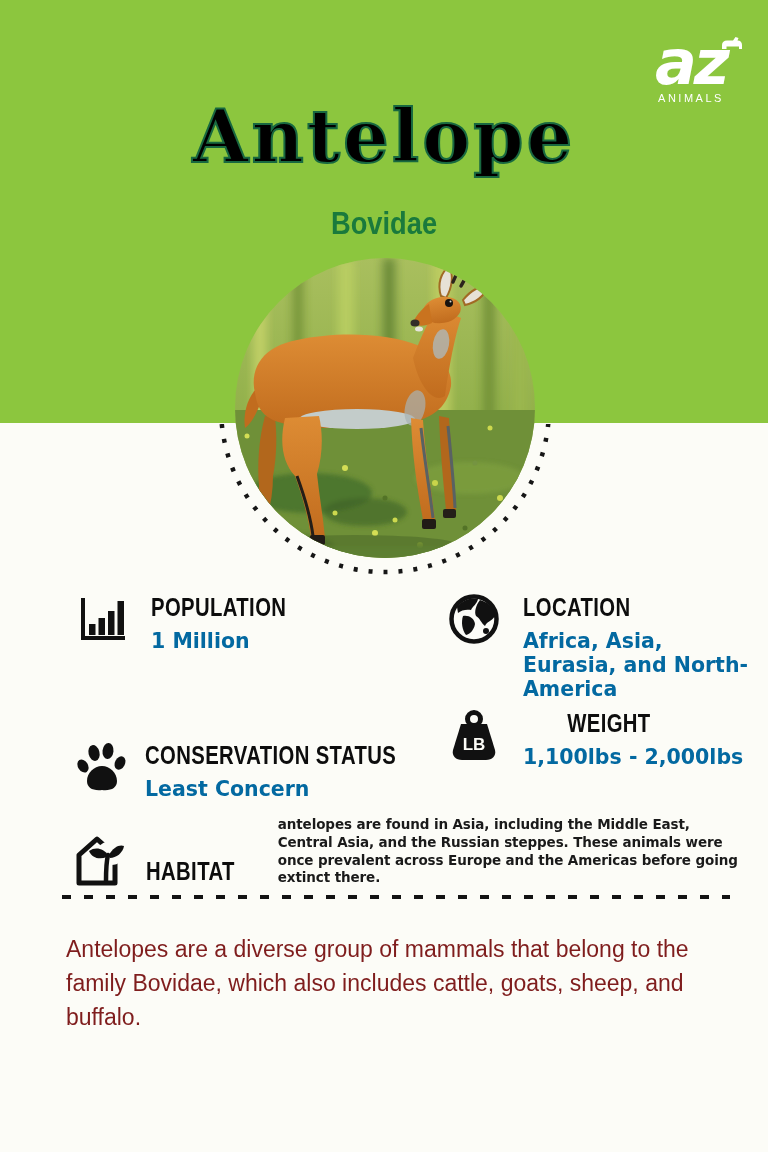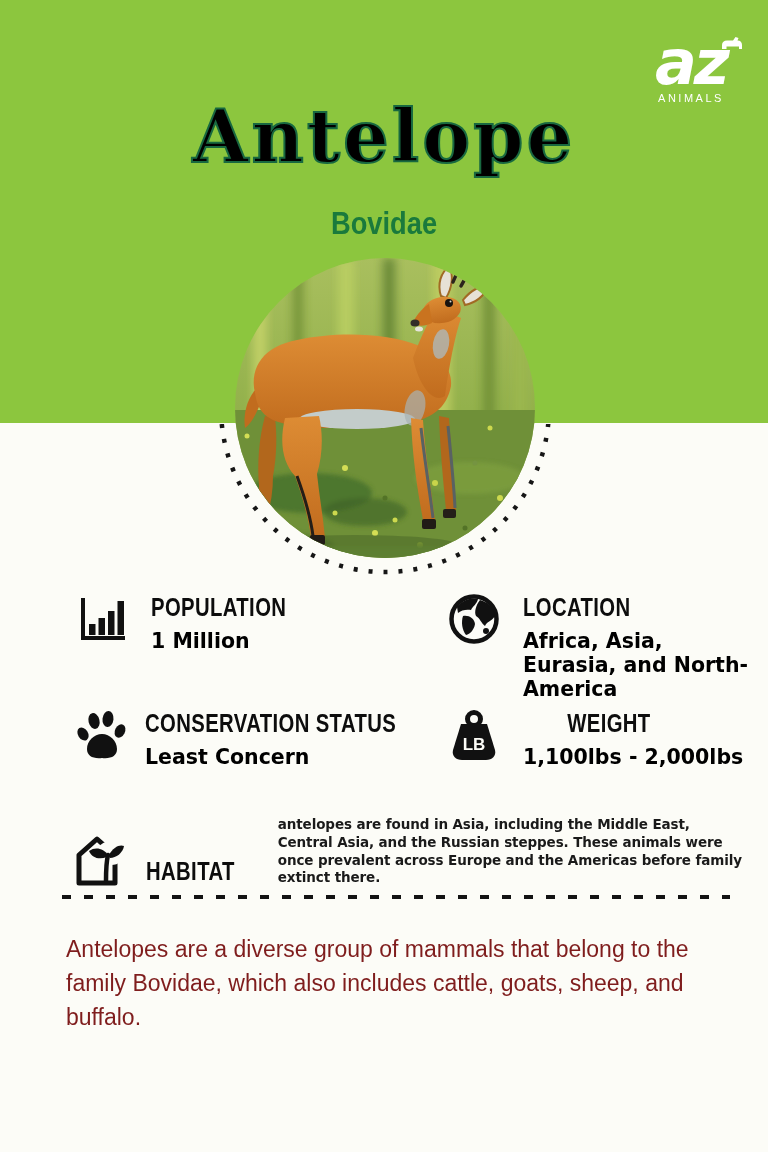--- a/index.html
+++ b/index.html
@@ -43,26 +43,26 @@
   .dashed-ring { position:absolute; top:0; left:0; pointer-events:none; }
   
   .fact { position:absolute; display:flex; gap:22px; }
   .ficon { flex:0 0 54px; width:54px; height:54px; }
   .flabel {
     font-weight:700; font-size:26px; color:#0d0d0d; letter-spacing:0.5px;
     transform:scaleX(0.78); transform-origin:left center; white-space:nowrap;
   }
   .fvalue {
     font-family:"DejaVu Sans", sans-serif; font-weight:700;
-    font-size:20.5px; color:#000000; margin-top:7px; line-height:1.16;
+    font-size:20.5px; color:#0369a1; margin-top:7px; line-height:1.16;
   }
   .fact-population { left:75px;  top:592px; width:330px; }
   .fact-location   { left:447px; top:592px; width:310px; }
   .fact-location .fvalue { max-width:250px; }
-  .fact-conservation { left:75px;  top:708px; width:370px;gap:16px; }
+  .fact-conservation { left:75px;  top:740px; width:370px;gap:16px; }
   .fact-weight       { left:447px; top:708px; width:310px;text-align:center; }
   .fact-habitat { left:70px; top:810px; width:672px; align-items:flex-end; }
   .fact-habitat .flabel { margin-top:12px; }
   .habitat-text {
     font-family:"DejaVu Sans", sans-serif; font-weight:700;
     font-size:13.5px; line-height:1.32; color:#1a1a1a;
     width:474px; margin-top:6px; margin-left:-4px; letter-spacing:-0.1px;
   }
   
   .divider {
@@ -266,20 +266,20 @@
 
   <div class="fact fact-habitat">
     <svg class="ficon" viewBox="0 0 54 54">
       <path d="M9,22 L27,6 L45,22 V50 H9 Z" fill="none" stroke="#111" stroke-width="5" stroke-linejoin="round"></path>
       <ellipse cx="41" cy="20" rx="14" ry="12" fill="#fcfcf7"></ellipse>
       <path d="M36,48 C36,38 36,30 38,22" stroke="#111" stroke-width="4.5" fill="none" stroke-linecap="round"></path>
       <path d="M37,24 C29,27 22,25 19,18 C26,13 34,16 38,22 Z" fill="#111"></path>
       <path d="M39,22 C43,14 50,11 54,13 C53,20 46,25 40,25 Z" fill="#111"></path>
     </svg>
     <div class="flabel">HABITAT</div>
-    <div class="habitat-text">antelopes are found in Asia, including the Middle East, Central Asia, and the Russian steppes. These animals were once prevalent across Europe and the Americas before family extinct there.</div>
+    <div class="habitat-text">antelopes are found in Asia, including the Middle East, Central Asia, and the Russian steppes. These animals were once prevalent across Europe and the Americas before going extinct there.</div>
   </div>
 
   <div class="divider"></div>
 
   <p class="summary">Antelopes are a diverse group of mammals that belong to the family Bovidae, which also includes cattle, goats, sheep, and buffalo.</p>
 
 </div>
 
 </body></html>

